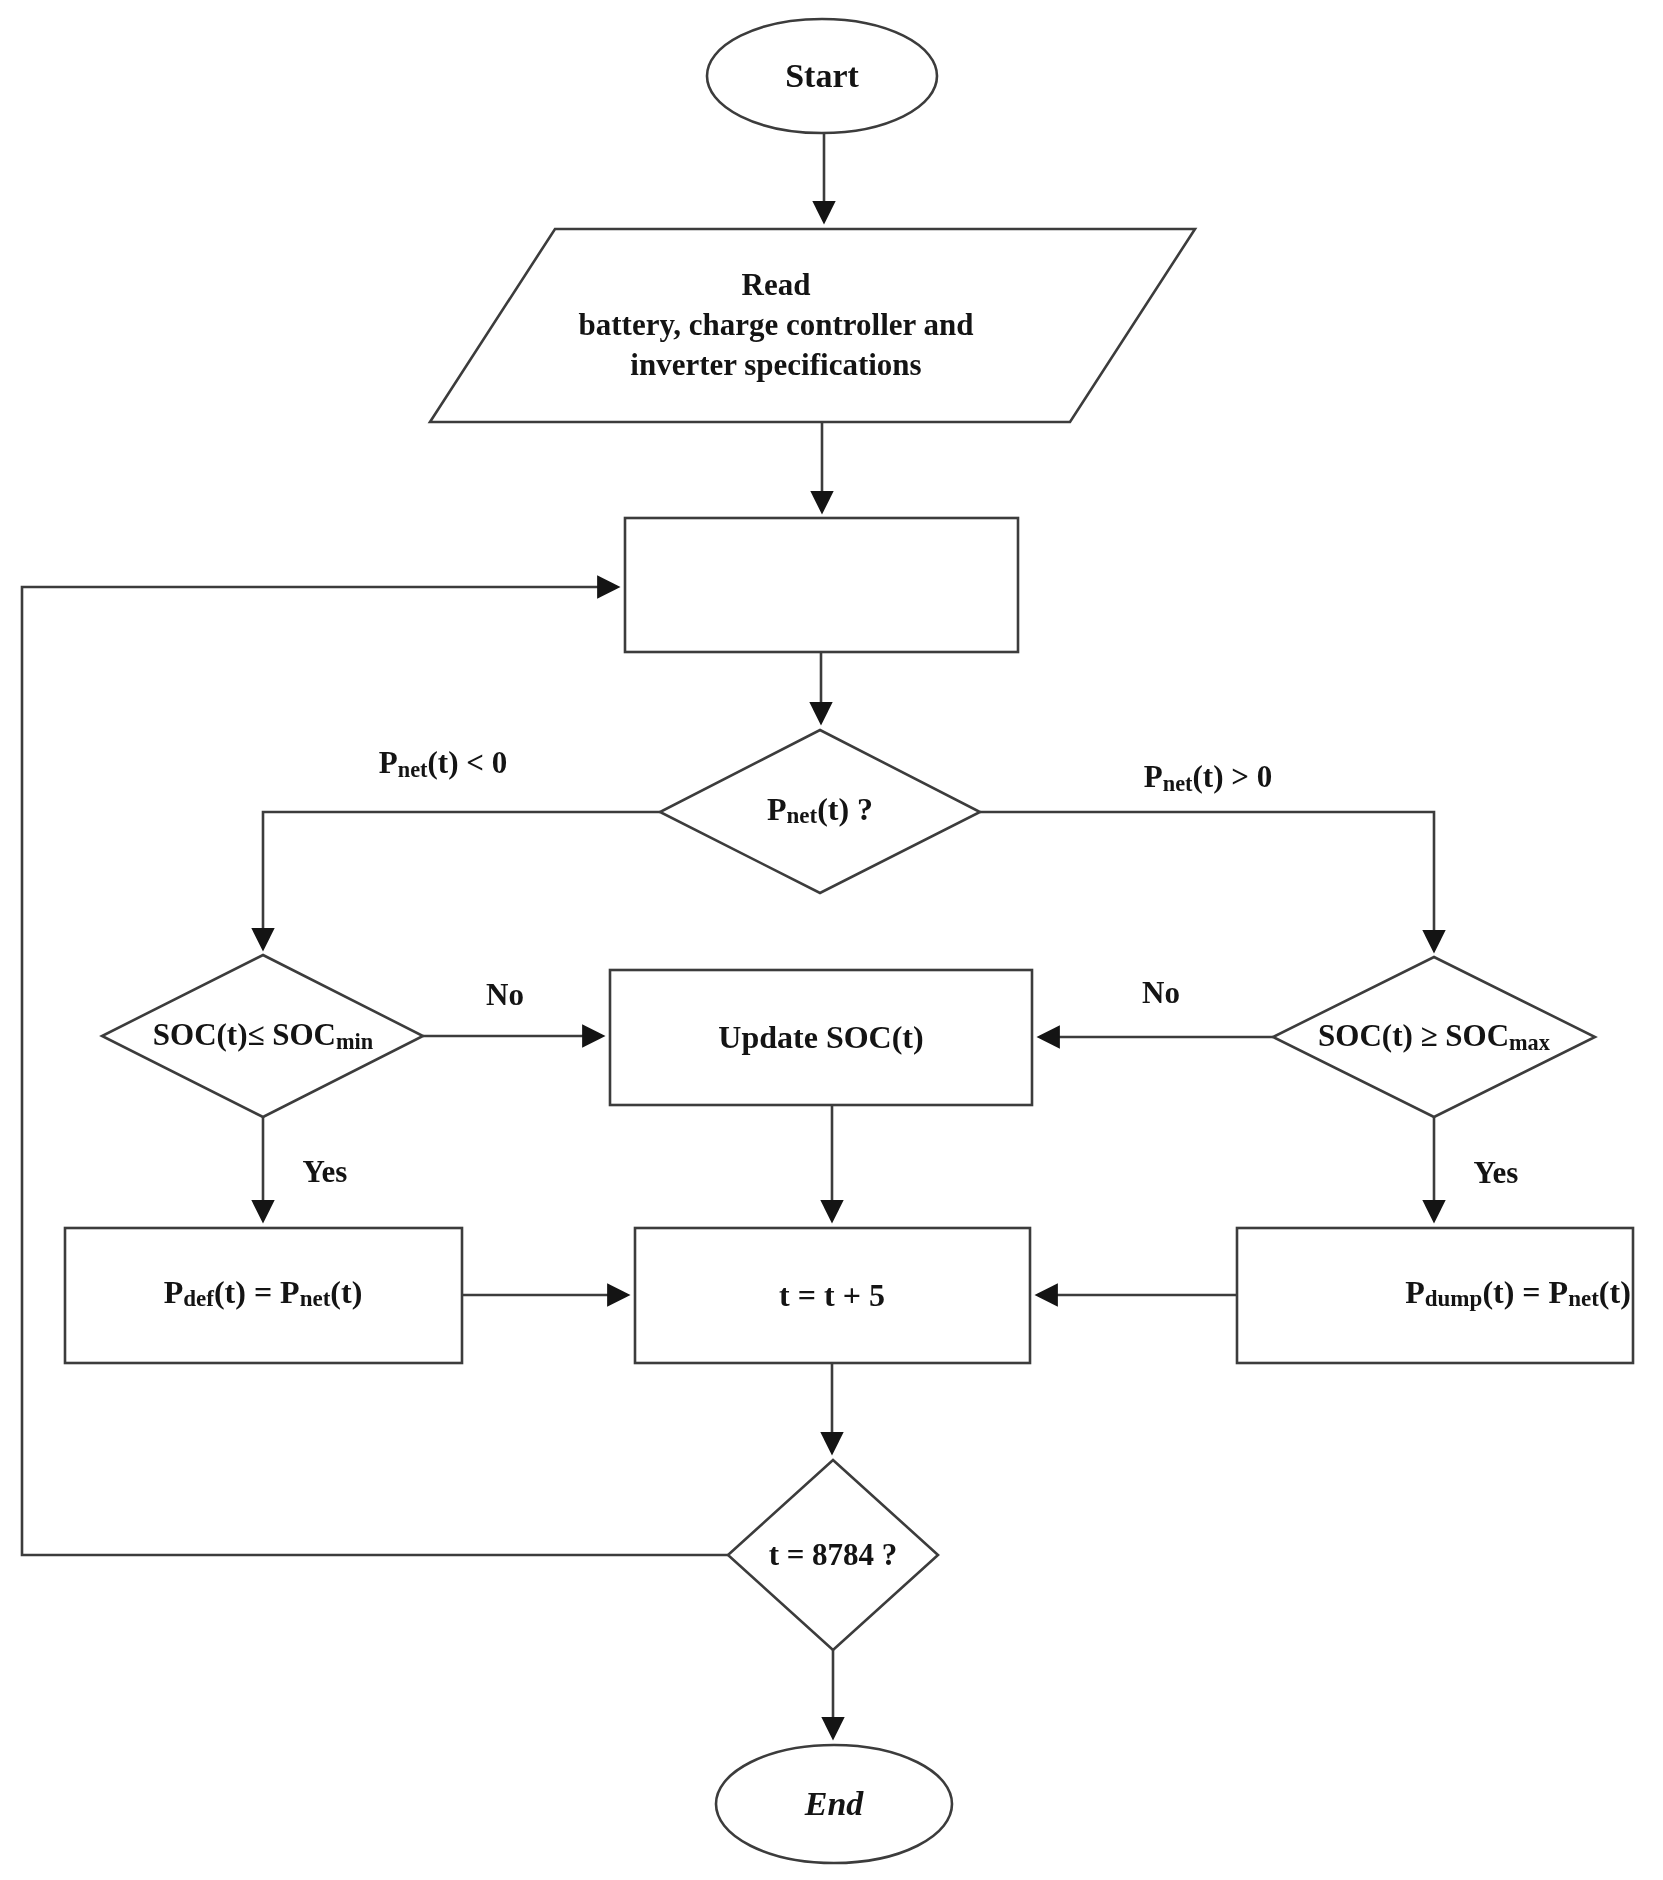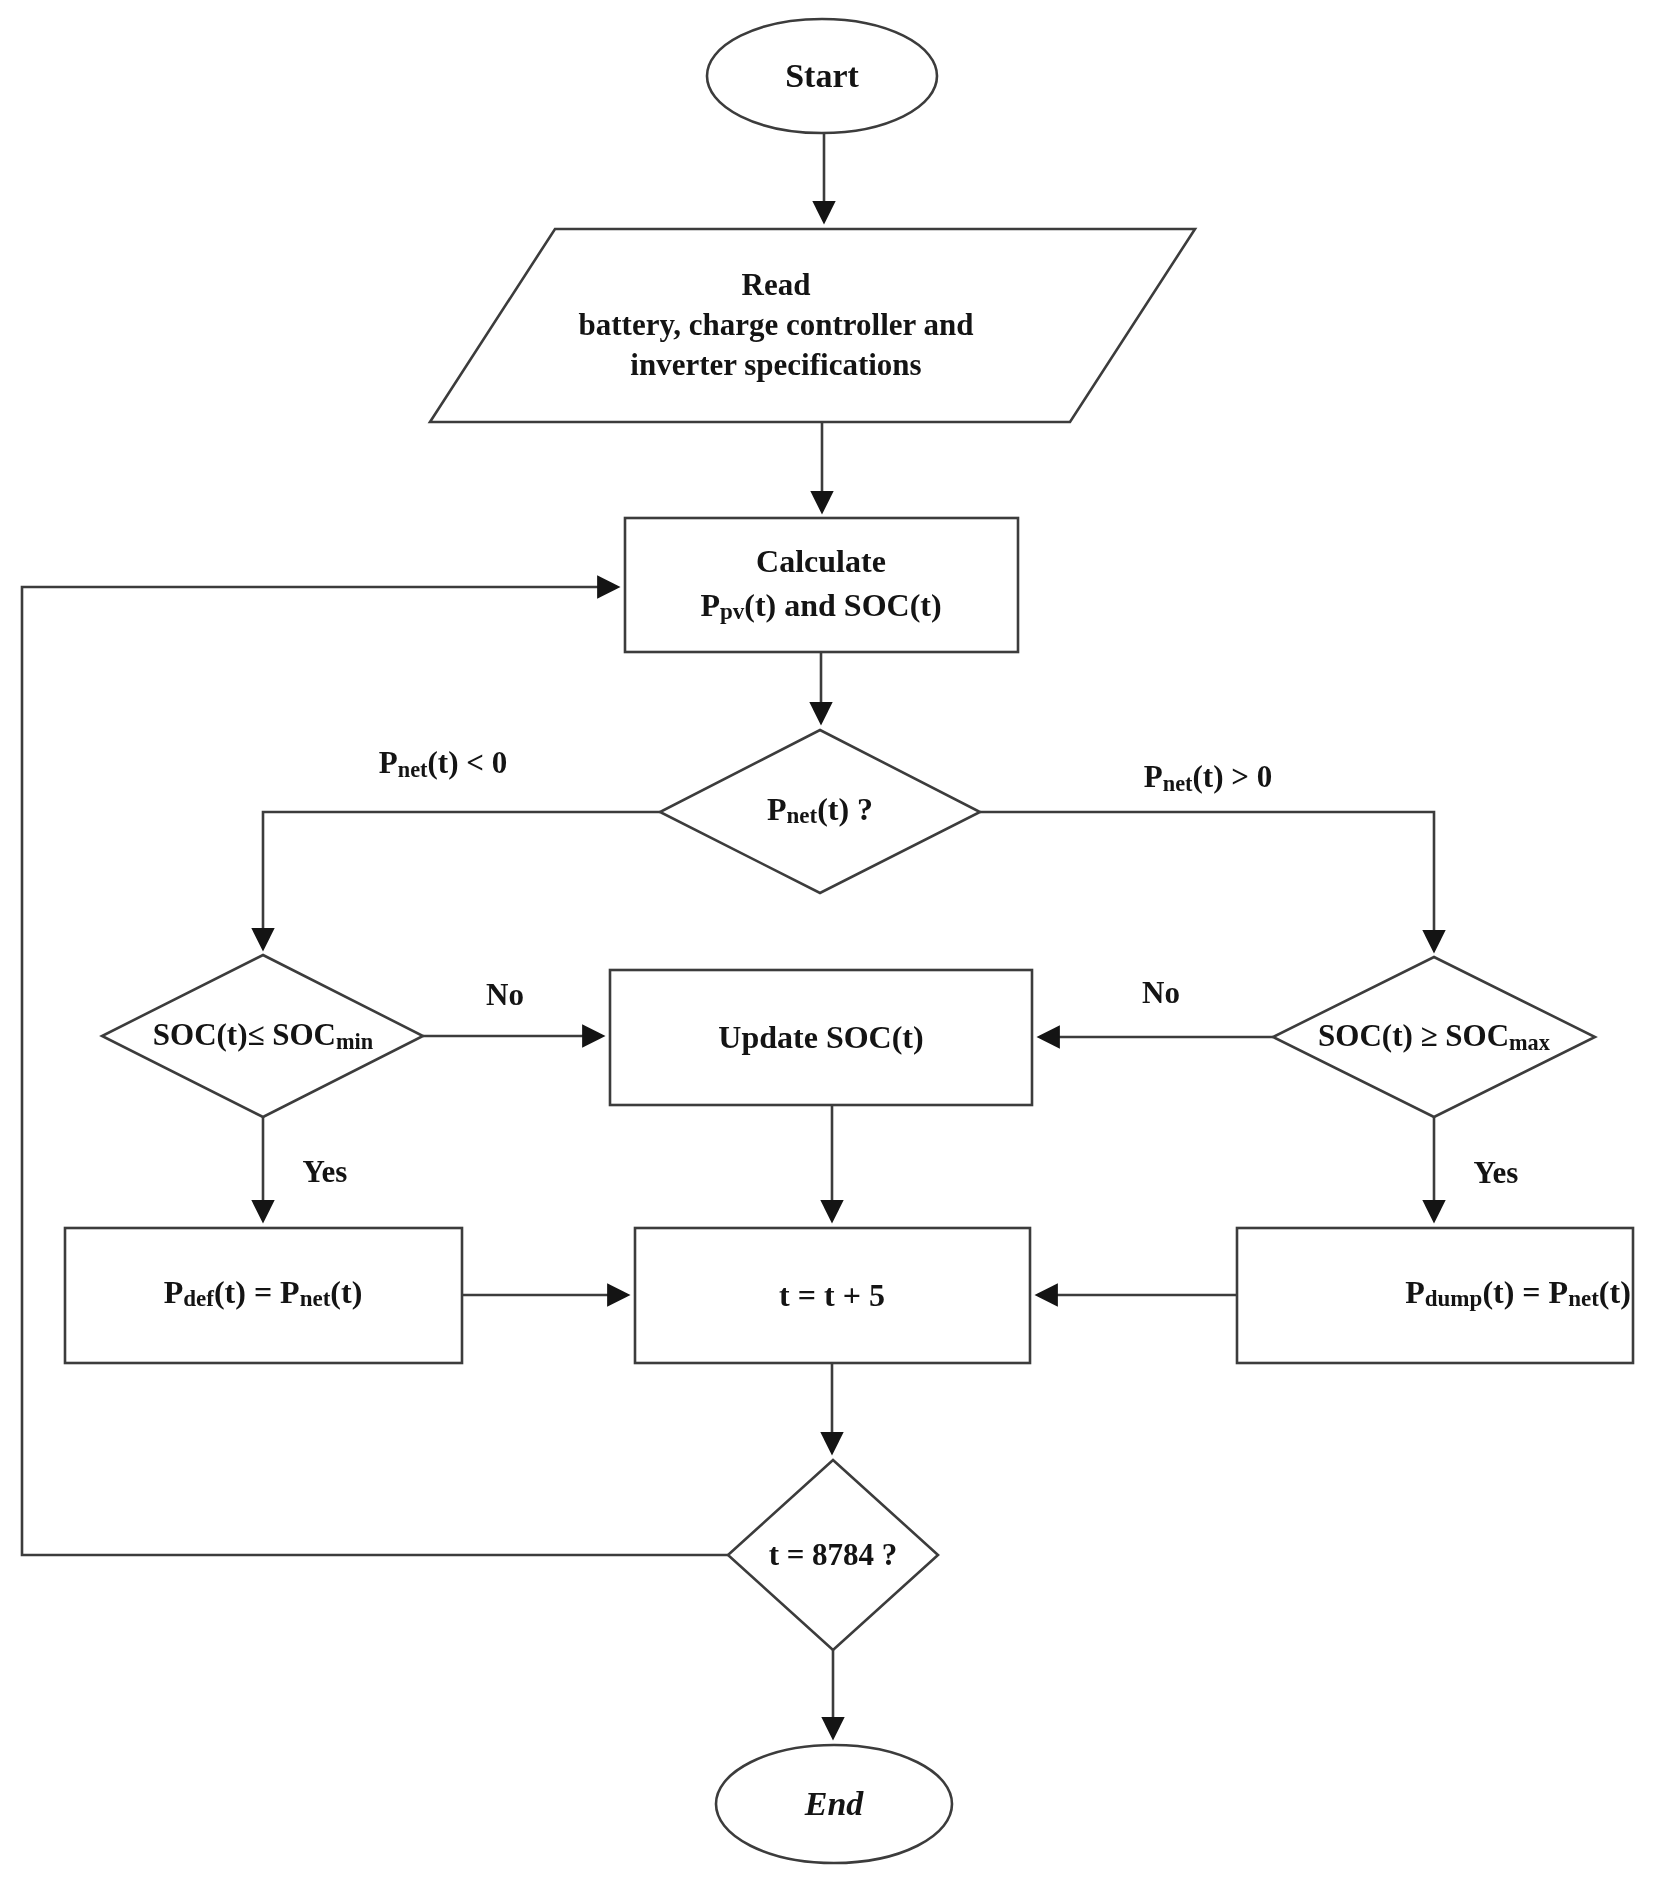--- a/index.html
+++ b/index.html
@@ -80,24 +80,20 @@
   </svg>
 
   <div class="lbl fs-term" style="left:822px;top:76px;">
       <div><span>Start</span></div>
     </div>
   <div class="lbl fs-read" style="left:776px;top:325px;">
       <div><span>Read</span></div>
       <div><span>battery, charge controller and</span></div>
       <div><span>inverter specifications</span></div>
     </div>
-  <div class="lbl fs-node" style="left:821px;top:586px;">
-      <div><span>Calculate</span></div>
-      <div><span>P</span><span class="sub">pv</span><span>(t) and SOC(t)</span></div>
-    </div>
   <div class="lbl fs-node" style="left:820px;top:812px;">
       <div><span>P</span><span class="sub">net</span><span>(t) ?</span></div>
     </div>
   <div class="lbl fs-diam" style="left:263px;top:1036px;">
       <div><span>SOC(t)≤ SOC</span><span class="sub">min</span></div>
     </div>
   <div class="lbl fs-node" style="left:821px;top:1037px;">
       <div><span>Update SOC(t)</span></div>
     </div>
   <div class="lbl fs-diam" style="left:1434px;top:1037px;">

